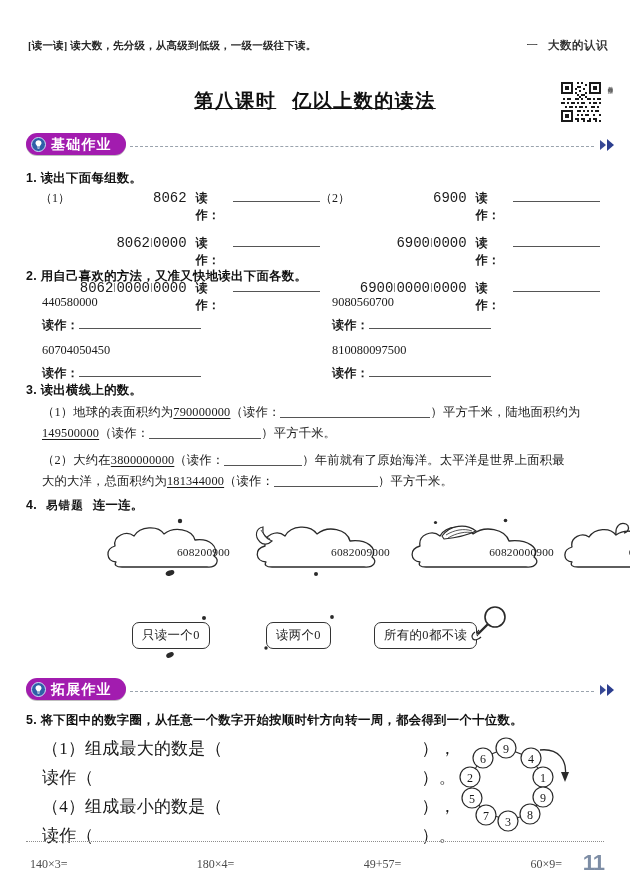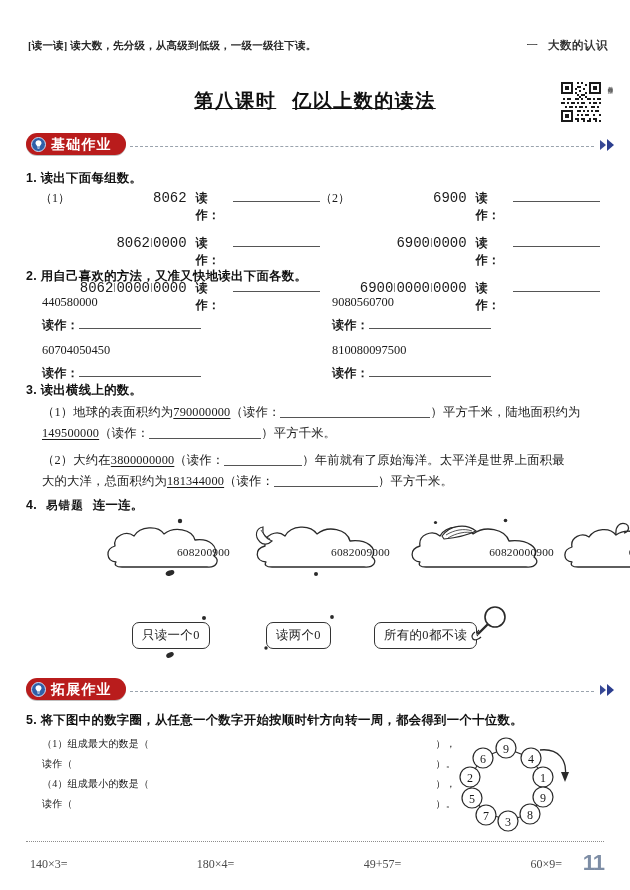--- a/index.html
+++ b/index.html
@@ -51,21 +51,21 @@
   .qr-text {
     writing-mode: vertical-rl; font-size: 5.4px; line-height: 1.45;
     color: #5a5a5a; letter-spacing: .5px; padding-top: 2px;
     font-family: "Liberation Sans", sans-serif;
   }
 
   
   .section-head { position: relative; display: flex; align-items: center; padding: 0 16px 0 26px; }
   .badge {
     display: inline-flex; align-items: center; gap: 5px;
-    background: #b91c1c; color: #fff;
+    background: #a21caf; color: #fff;
     border-radius: 11px; padding: 2px 14px 2px 5px;
     box-shadow: 0 1px 0 rgba(0,0,0,.25);
     position: relative; z-index: 2;
   }
   .badge .bulb {
     width: 15px; height: 15px; border-radius: 50%;
     background: #2f5fa8; border: 1.2px solid #cfe0f7;
     display: flex; align-items: center; justify-content: center;
     flex: 0 0 auto;
   }
@@ -157,21 +157,21 @@
     font-family: "Liberation Serif", serif; font-size: 12.4px;
     letter-spacing: .4px; white-space: nowrap;
   }
   .doodle { position: absolute; }
 
   
   .ex5 { position: absolute; left: 26px; top: 712px; width: 592px; }
   .ex5 .lines { margin-top: 8px; width: 430px; }
   .ex5 .ln {
     display: flex; justify-content: space-between; align-items: baseline;
-    margin-left: 16px; margin-bottom: 6px; font-size: 10px;
+    margin-left: 16px; margin-bottom: 6px; font-size: 17px;
   }
   .circle-fig { position: absolute; right: 16px; top: 22px; }
 
   
   .foot-dots {
     position: absolute; left: 26px; right: 26px; bottom: 48px;
     border-top: 1.7px dotted #8d8d8d;
   }
   .footer {
     position: absolute; left: 30px; right: 22px; bottom: 18px;

